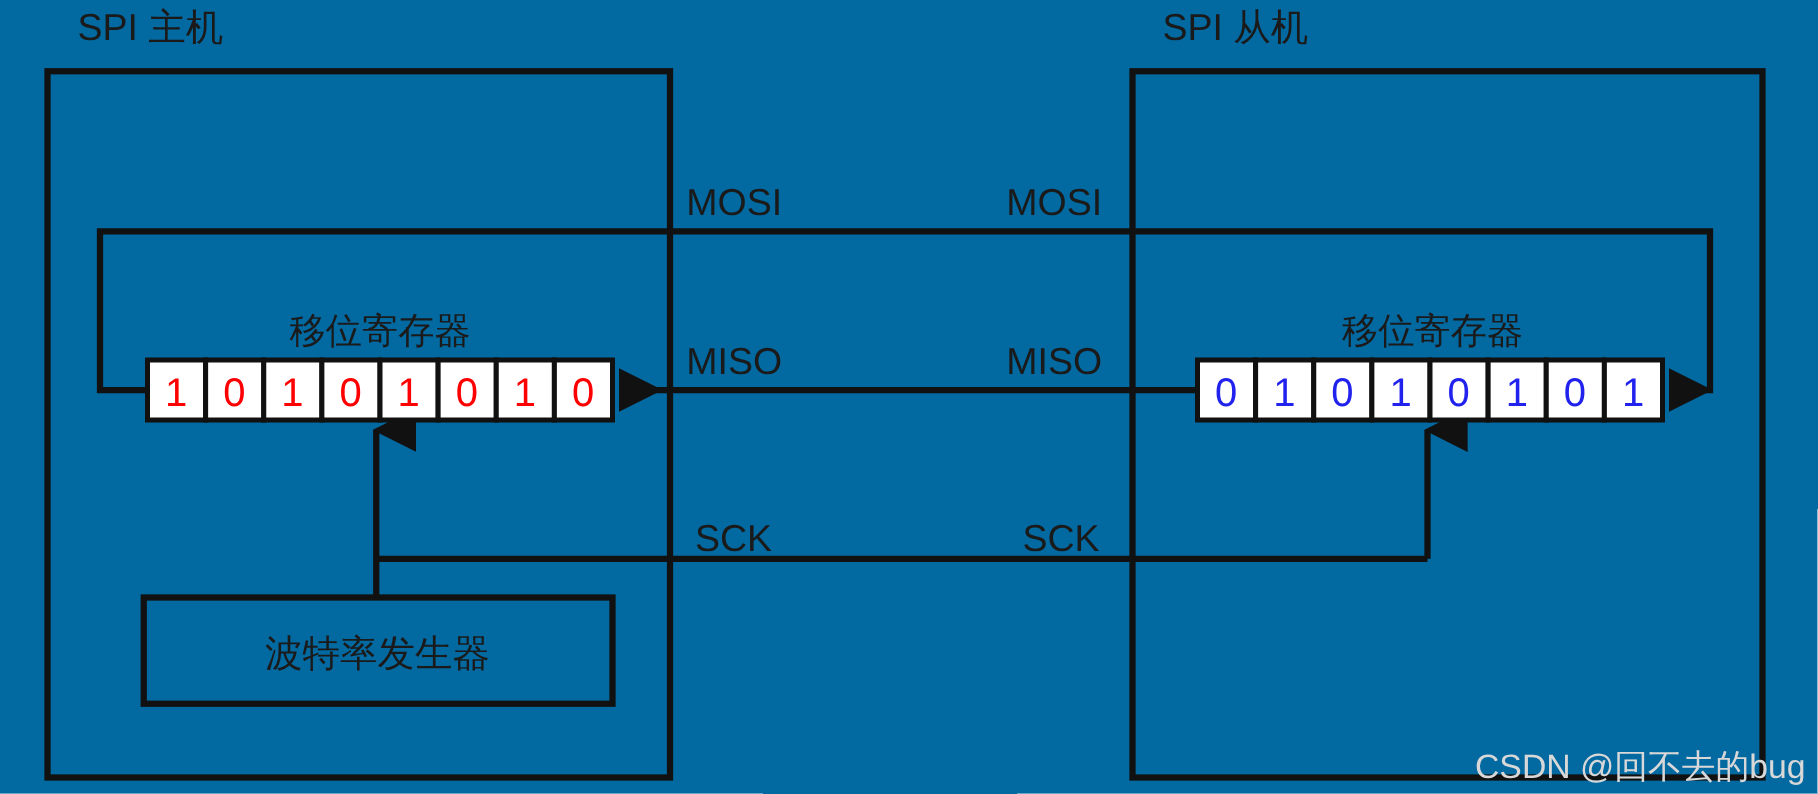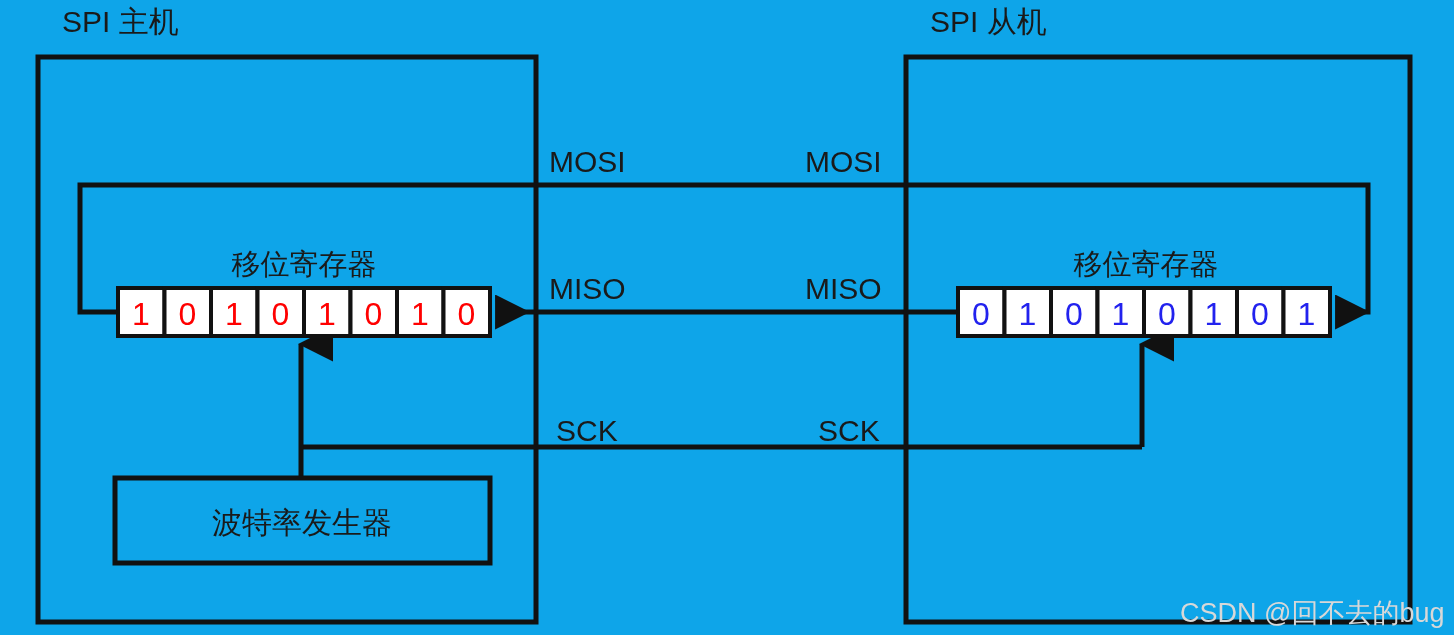--- a/index.html
+++ b/index.html
@@ -7,21 +7,21 @@
     padding: 0;
     background: #ffffff;
   }
   body {
     font-family: "Liberation Sans", "DejaVu Sans", sans-serif;
   }
   #canvas {
     position: relative;
     width: 1454px;
     height: 635px;
-    background: #0ea5e9;
+    background: #0369a1;
     overflow: hidden;
   }
   svg#diagram {
     position: absolute;
     top: 0;
     left: 0;
     width: 1454px;
     height: 635px;
   }
   .box-title {

